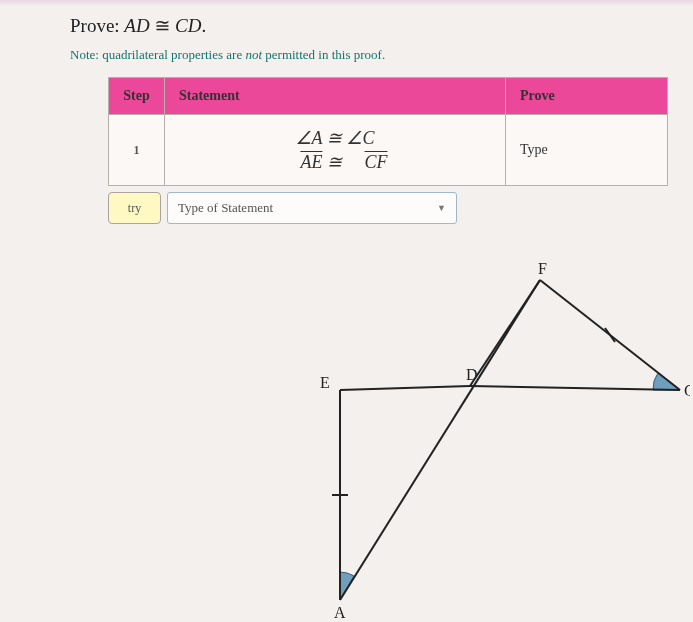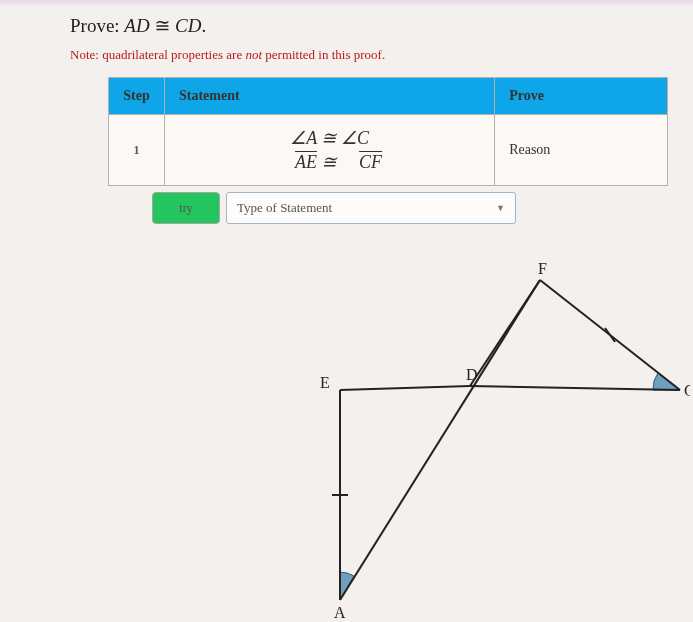--- a/index.html
+++ b/index.html
@@ -19,21 +19,21 @@
     padding: 8px 0 0 70px;
   }
   .prove {
     font-size: 19px;
     color: #222;
     margin-bottom: 10px;
   }
   .prove .math { font-style: italic; }
   .note {
     font-size: 13px;
-    color: #b91c1c;
+    color: #0f766e;
     margin-bottom: 14px;
   }
   .note .em { font-style: italic; }
   .table-wrap {
     margin-left: 38px;
     width: 560px;
   }
   table.proof {
     border-collapse: collapse;
     width: 100%;
@@ -42,21 +42,21 @@
   table.proof th, table.proof td {
     border: 1px solid #b6b0a9;
     padding: 10px 14px;
     font-size: 14px;
     color: #333;
     text-align: left;
     vertical-align: middle;
   }
   table.proof th {
     font-weight: bold;
-    background: #0ea5e9;
+    background: #ec4899;
   }
   table.proof th.step, table.proof td.step {
     width: 56px;
     text-align: center;
     font-weight: bold;
   }
   table.proof td.step { font-size: 12px; color:#555; }
   .stmt-line {
     font-style: italic;
     font-family: Georgia, serif;
@@ -67,29 +67,28 @@
   .overline { text-decoration: overline; font-style: italic; margin-left: 18px; }
   .try-row {
     display: flex;
     align-items: stretch;
     margin-top: 6px;
     gap: 6px;
   }
   .try-btn {
     border: 1px solid #a9a39c;
     border-radius: 4px;
-    background: #22c55e;
-    width: 68px;
+    background: #fef9c3;
+    width: 53px;
     font-size: 12px;
     color: #555;
     display:flex;
     align-items:center;
     justify-content:center;
     cursor:pointer;
-    margin-left:44px;
   }
   .stmt-select {
     flex: 1;
     max-width: 290px;
     border: 1px solid #9fb7c9;
     border-radius: 3px;
     background: #fdfcfa;
     padding: 7px 10px;
     font-size: 13px;
     color: #555;
@@ -144,21 +143,21 @@
         <tr>
           <td class="step">1</td>
           <td>
             <div class="stmt-line">
               ∠<span>A</span> <span>≅</span> ∠<span>C</span>
             </div>
             <div class="stmt-line">
               <span class="overline">AE</span> <span>≅</span> <span class="overline">CF</span>
             </div>
           </td>
-          <td>Reason</td>
+          <td>Type</td>
         </tr>
       </tbody>
     </table>
 
     <div class="try-row">
       <div class="try-btn">try</div>
       <div class="stmt-select">
         <span>Type of Statement</span>
         <span class="caret">▼</span>
       </div>

